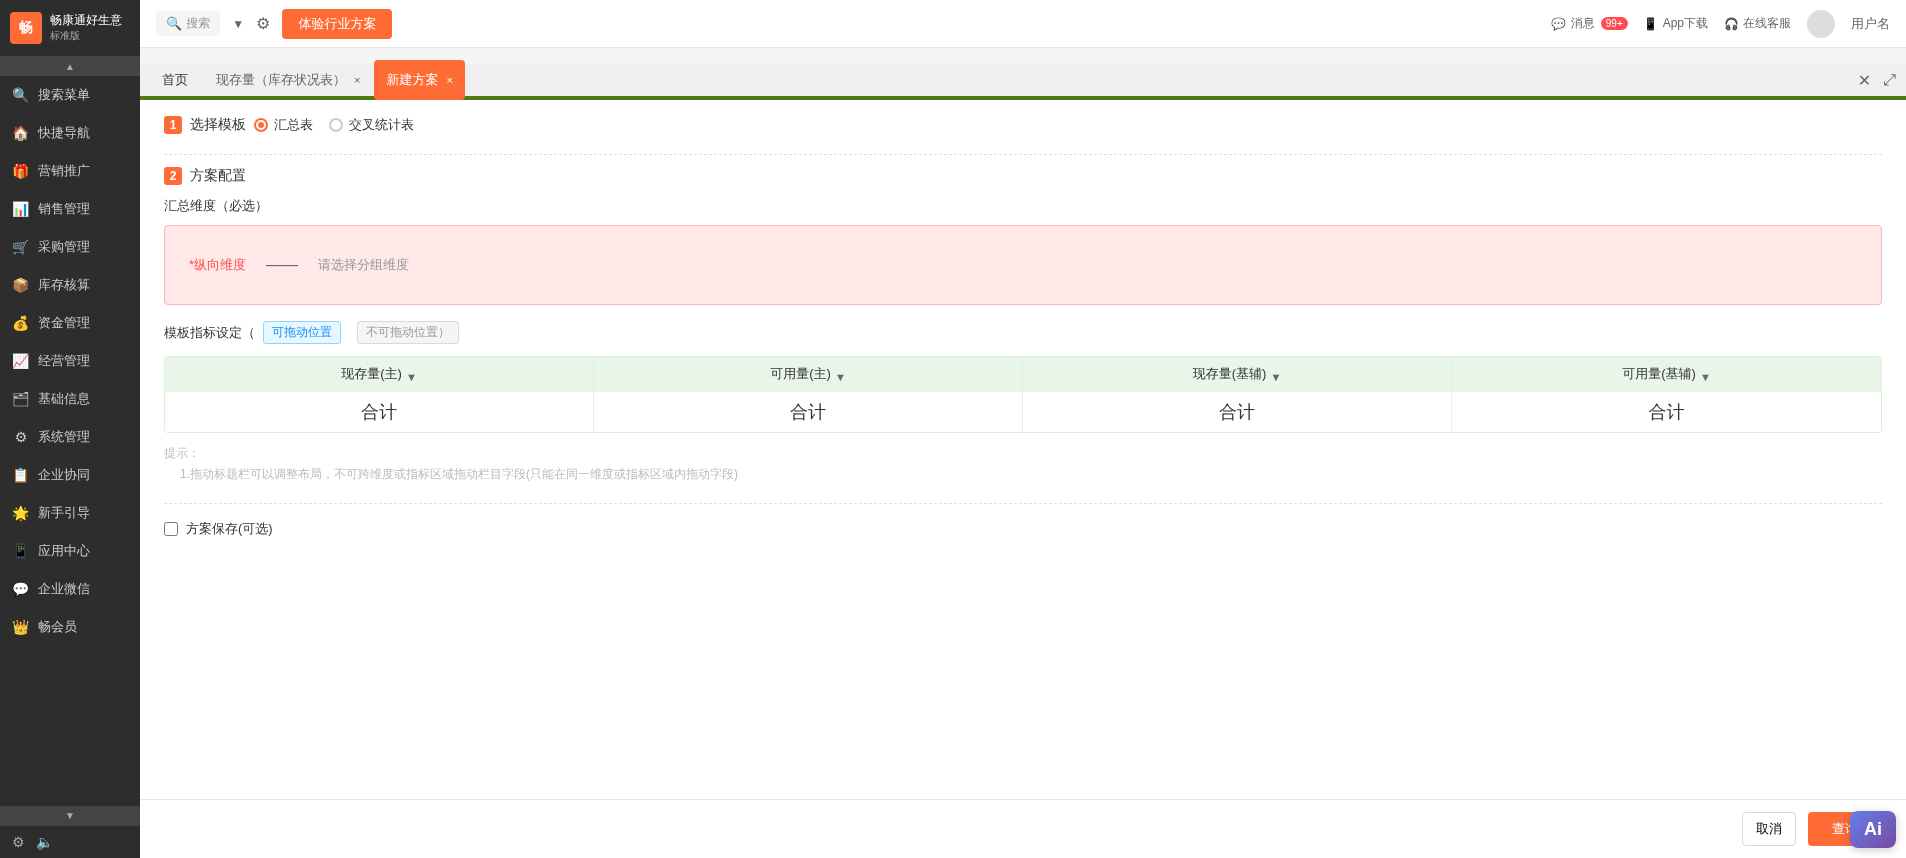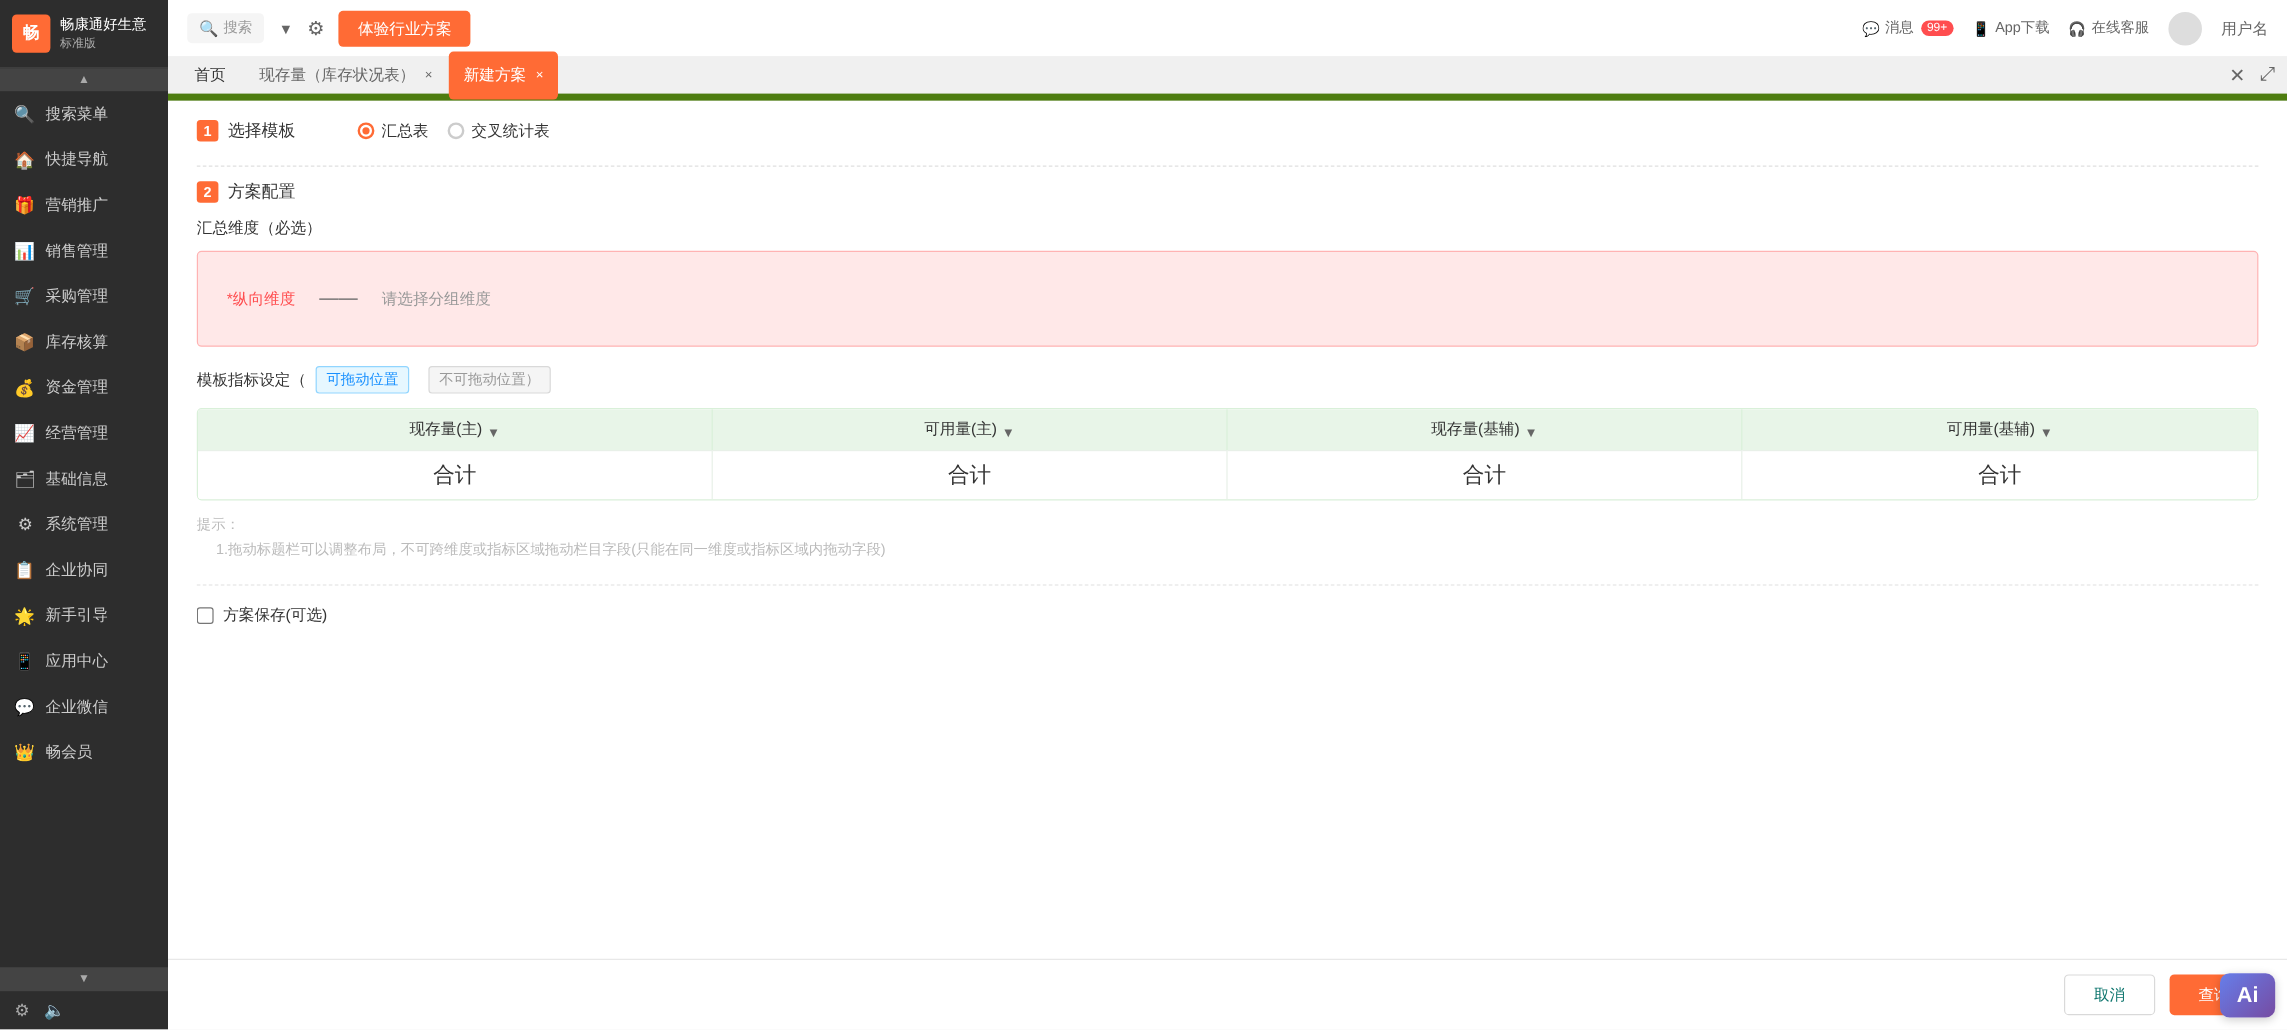--- a/index.html
+++ b/index.html
@@ -72,21 +72,21 @@
     .badge {
       background: #ff4d4f; color: white; border-radius: 8px;
       padding: 1px 5px; font-size: 10px; margin-left: 2px;
     }
     .topbar-avatar { width: 28px; height: 28px; background: #ddd; border-radius: 50%; }
     .topbar-username { color: #666; font-size: 13px; }
 
     
     .tabs-bar {
       background: #f0f0f0; display: flex; align-items: center; padding: 0 8px;
-      border-bottom: 6px solid #4d7c0f; height: 36px;
+      border-bottom: 4px solid #4d7c0f; height: 36px; margin-top: 16px;
     }
     .tab {
       display: flex; align-items: center; gap: 6px;
       padding: 6px 14px; cursor: pointer; font-size: 13px;
       border-radius: 4px 4px 0 0; color: #666; background: transparent;
       height: 100%; align-items: center;
     }
     .tab.home { color: #333; }
     .tab.active-tab {
       background: #ff6b35; color: white; border-radius: 4px;
@@ -108,21 +108,21 @@
       display: flex; align-items: center; gap: 8px; margin-bottom: 12px;
     }
     .section-number {
       background: #ff6b35; color: white; border-radius: 3px;
       width: 18px; height: 18px; display: flex; align-items: center; justify-content: center;
       font-size: 12px; font-weight: bold; flex-shrink: 0;
     }
     .section-title { font-size: 14px; color: #333; font-weight: 500; }
 
     
-    .radio-group { display: flex; align-items: center; gap: 16px; margin-left: 44px; }
+    .radio-group { display: flex; align-items: center; gap: 16px; }
     .radio-item { display: flex; align-items: center; gap: 6px; cursor: pointer; color: #333; font-size: 13px; }
     .radio-dot {
       width: 14px; height: 14px; border-radius: 50%; border: 2px solid #ccc;
       display: flex; align-items: center; justify-content: center;
     }
     .radio-dot.selected { border-color: #ff6b35; }
     .radio-dot.selected::after {
       content: ''; width: 6px; height: 6px; background: #ff6b35; border-radius: 50%;
     }
 
@@ -188,22 +188,22 @@
     .save-option { display: flex; align-items: center; gap: 8px; margin-top: 16px; }
     .save-checkbox { width: 14px; height: 14px; border: 1px solid #ccc; border-radius: 2px; cursor: pointer; }
     .save-label { color: #333; font-size: 13px; }
 
     
     .page-footer {
       border-top: 1px solid #e8e8e8; background: white;
       padding: 12px 24px; display: flex; justify-content: flex-end; gap: 12px;
     }
     .btn-cancel {
-      background: white; border: 1px solid #d9d9d9; color: #0f766e;
-      padding: 7px 24px; border-radius: 4px; cursor: pointer; font-size: 13px;
+      background: white; border: 1px solid #d9d9d9; color: #000000;
+      padding: 7px 13px; border-radius: 4px; cursor: pointer; font-size: 13px;
     }
     .btn-query {
       background: #ff6b35; border: none; color: white;
       padding: 7px 24px; border-radius: 4px; cursor: pointer; font-size: 13px;
     }
 
     
     .ai-badge {
       position: fixed; bottom: 10px; right: 10px;
       background: linear-gradient(135deg, #667eea, #764ba2);

